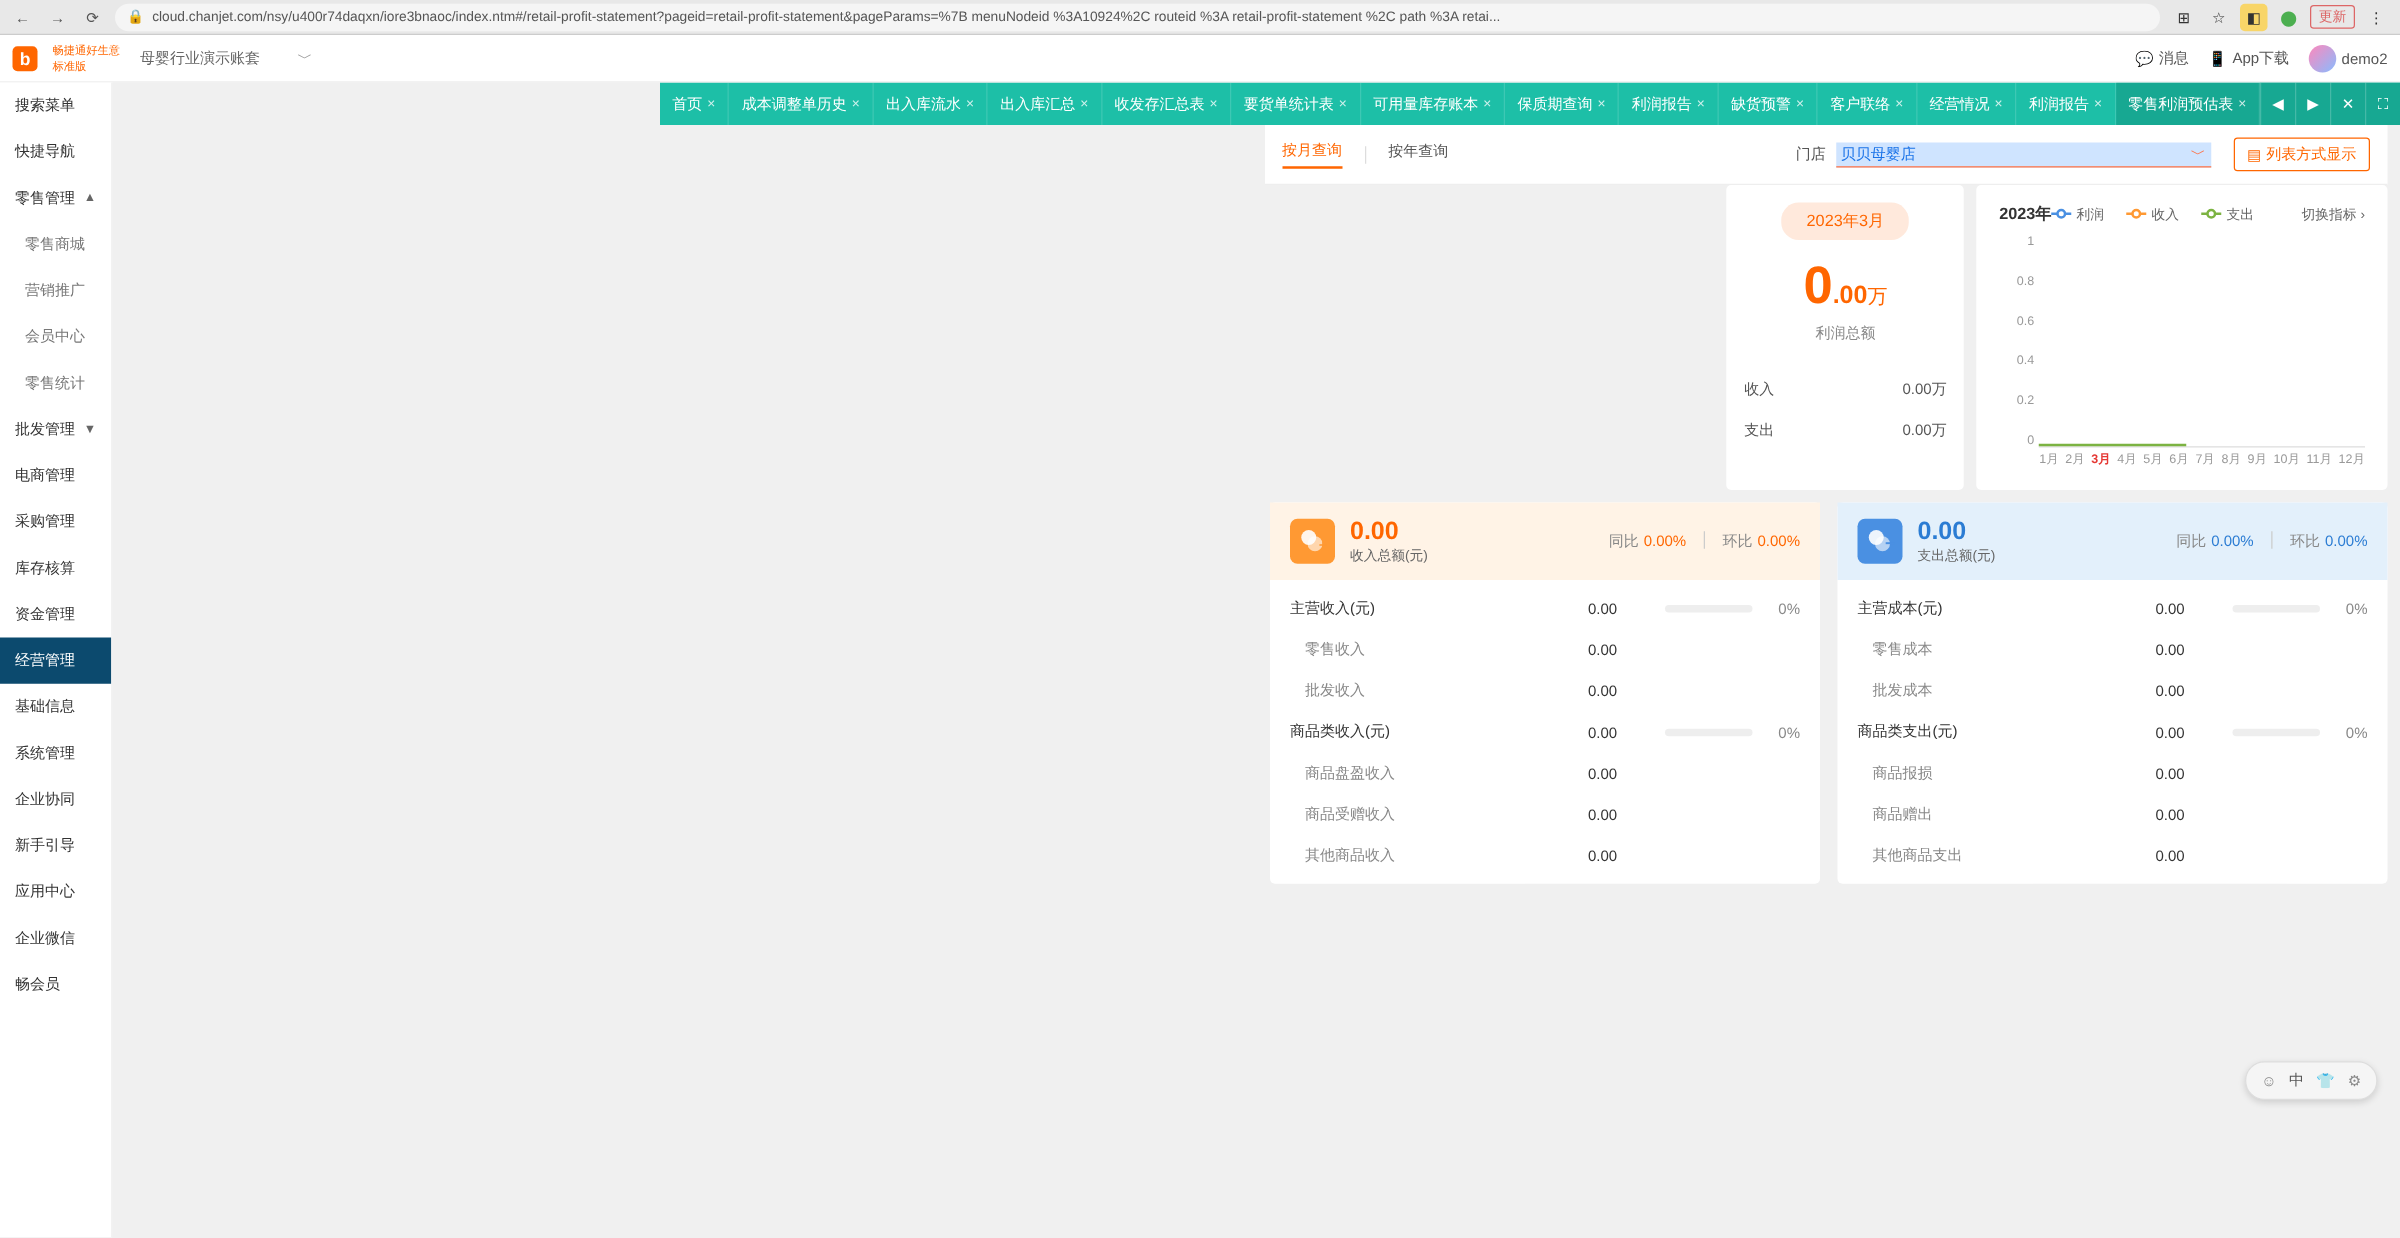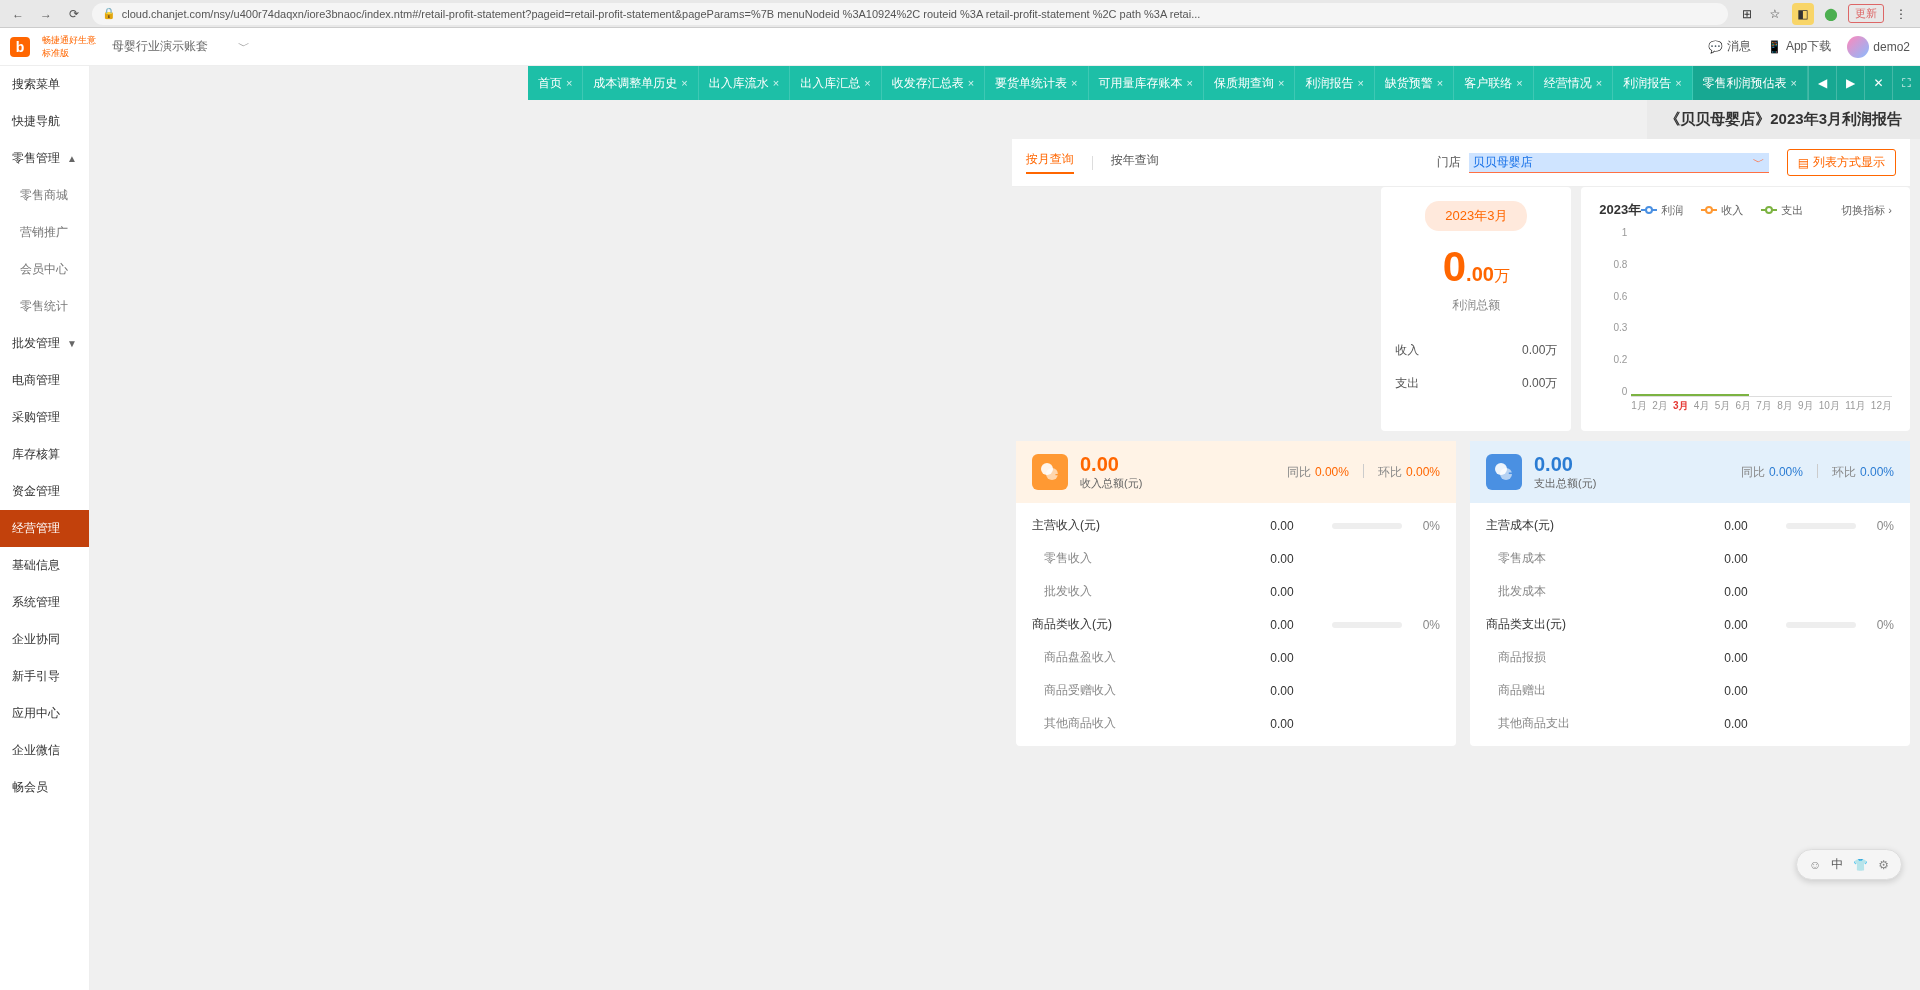--- a/index.html
+++ b/index.html
@@ -23,21 +23,21 @@
 .account-caret { color: #999; margin-left: 30px; }
 .header-right { margin-left: auto; display: flex; align-items: center; gap: 16px; font-size: 12px; color: #555; }
 .header-right .item { display: flex; align-items: center; gap: 4px; cursor: pointer; }
 .avatar { width: 22px; height: 22px; border-radius: 50%; background: linear-gradient(135deg,#f8b,#8bf); }
 
 
 .main { display: flex; height: calc(100vh - 66px); }
 .sidebar { width: 90px; background: #fff; border-right: 1px solid #eee; overflow-y: auto; }
 .sidebar-item { padding: 10px 12px; font-size: 12px; color: #333; cursor: pointer; display: flex; align-items: center; justify-content: space-between; }
 .sidebar-item.sub { color: #777; padding-left: 20px; }
-.sidebar-item.active { background: #c2410c; color: #fff; }
+.sidebar-item.active { background: #0c4a6e; color: #fff; }
 .sidebar-item .arrow { font-size: 10px; color: #666; }
 
 .content { flex: 1; display: flex; flex-direction: column; background: #f0f0f0; overflow: hidden; align-items: flex-end; }
 
 
 .tabs-bar { height: 34px; background: #1dbfa7; display: flex; align-items: center; color: #fff; font-size: 12px; }
 .tab { padding: 0 10px; height: 100%; display: flex; align-items: center; gap: 4px; cursor: pointer; white-space: nowrap; border-right: 1px solid rgba(255,255,255,0.15); }
 .tab.active { background: #17a892; }
 .tab .close { font-size: 11px; opacity: 0.8; }
 .tabs-controls { margin-left: auto; display: flex; height: 100%; }
@@ -303,21 +303,20 @@
           </div>
         </div>
       <div class="tabs-controls">
         <div class="ctrl">◀</div>
         <div class="ctrl">▶</div>
         <div class="ctrl">✕</div>
         <div class="ctrl">⛶</div>
       </div>
     </div>
 
-    <div class="page-title-bar">《贝贝母婴店》2023年3月利润报告</div>
 
     <div class="filter-bar">
       <span class="filter-tab">按月查询</span>
       <span class="divider"></span>
       <span class="filter-tab inactive">按年查询</span>
       <div class="store-select">
         <span class="store-label">门店</span>
         <span class="store-value">
           <span>贝贝母婴店</span>
           <span class="caret">﹀</span>
@@ -365,21 +364,21 @@
                 <span>支出</span>
               </div>
             <span class="switch-ind"><span>切换指标</span> ›</span>
           </div>
         </div>
         <div class="chart-body">
           <div class="y-axis" id="y-axis">
               <div>1</div>
               <div>0.8</div>
               <div>0.6</div>
-              <div>0.3</div>
+              <div>0.4</div>
               <div>0.2</div>
               <div>0</div>
             </div>
           <div class="plot">
               <div class="green-line"></div>
             </div>
           <div class="x-axis" id="x-axis">
               <div class="x-tick">1月</div>
               <div class="x-tick">2月</div>
               <div class="x-tick active">3月</div>

